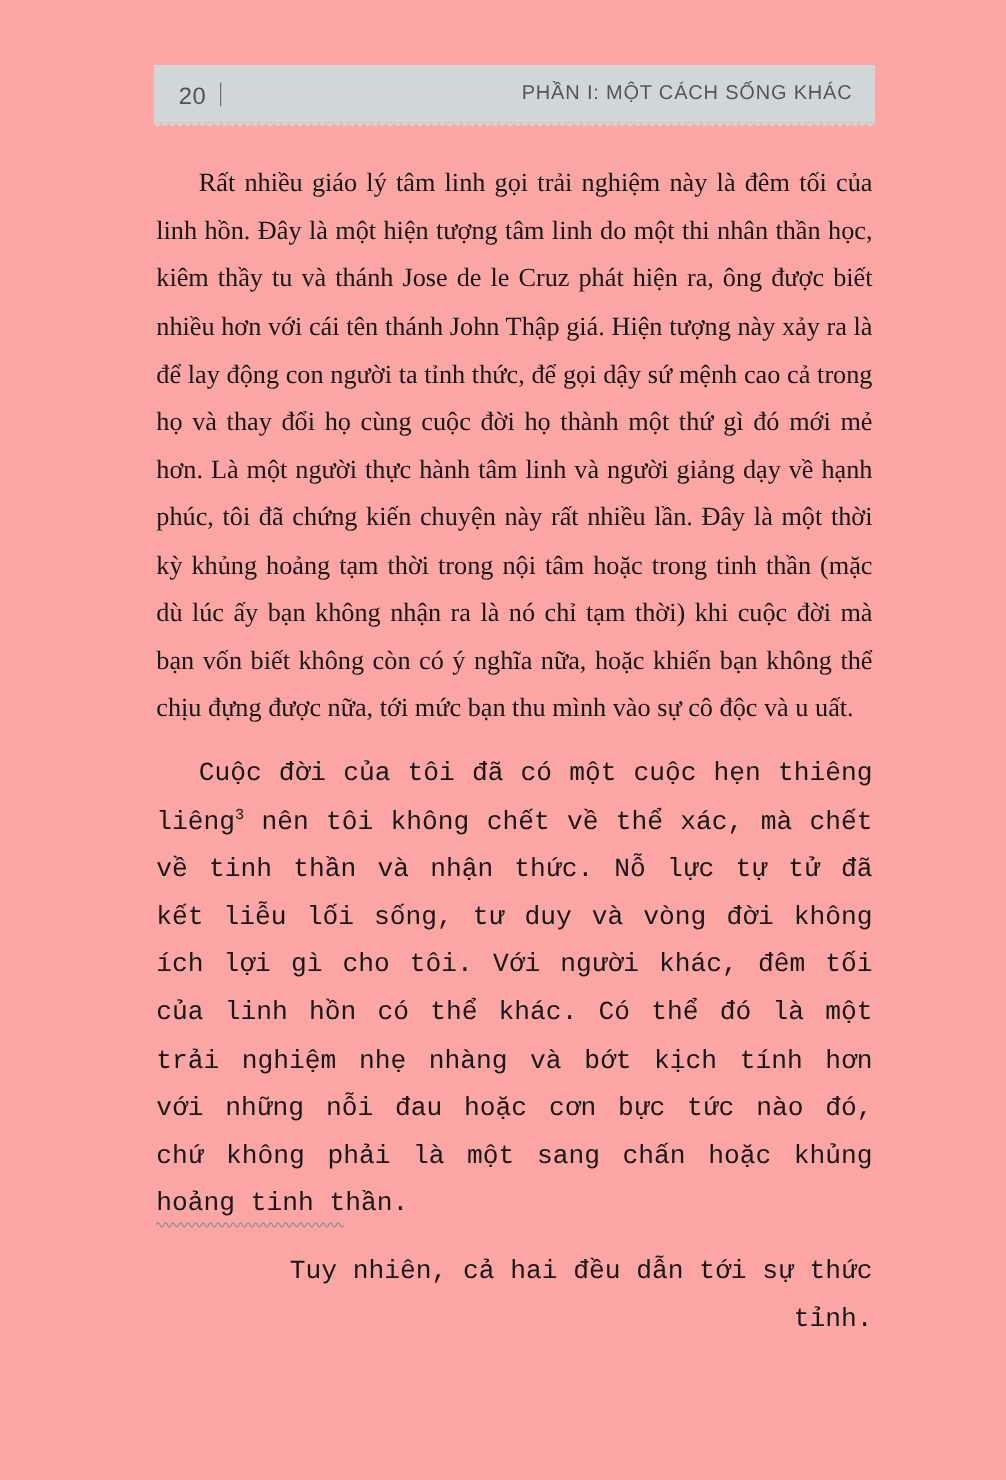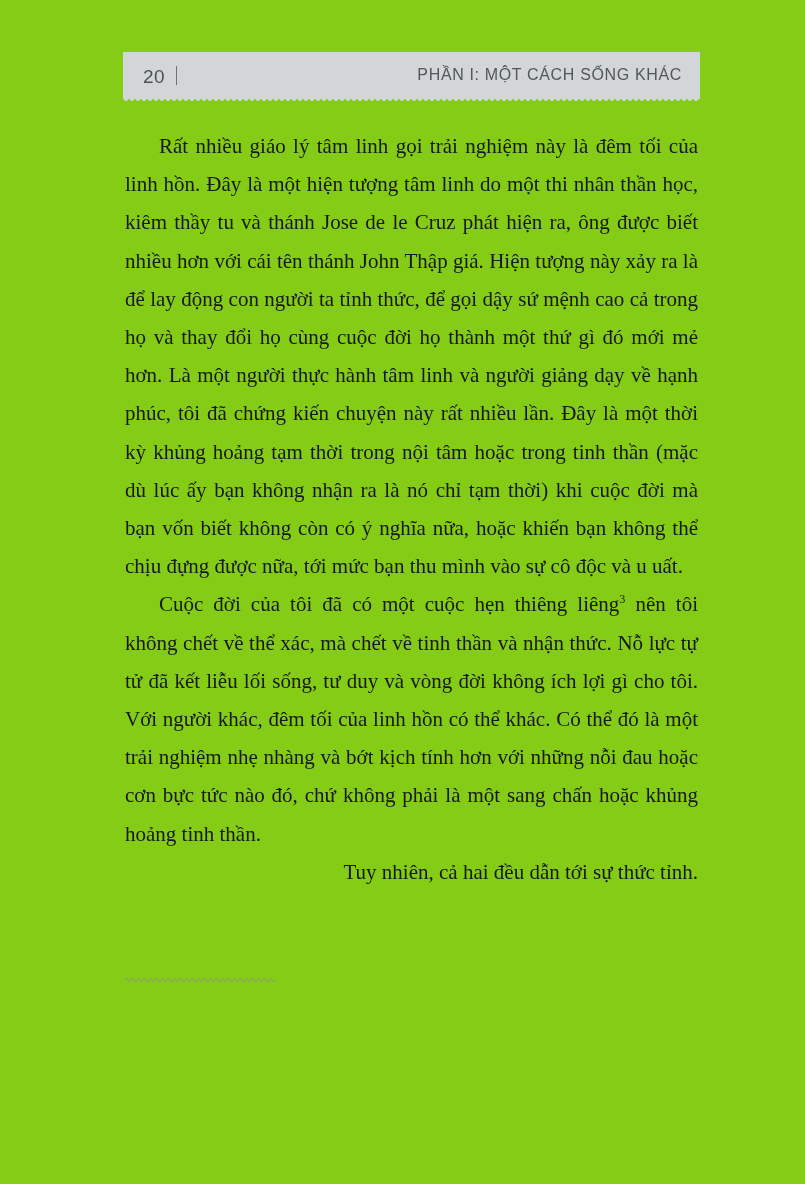--- a/index.html
+++ b/index.html
@@ -12,21 +12,21 @@
     background: #ffffff;
     font-family: "Liberation Serif", "DejaVu Serif", serif;
     overflow: hidden;
     position: relative;
   }
 
   .page {
     position: relative;
     width: 805px;
     height: 1184px;
-    background: #84cc16;
+    background: #fca5a5;
   }
 
   
   .header-band {
     position: absolute;
     left: 123px;
     top: 52px;
     width: 577px;
     height: 46px;
     background: #d3d6d8;
@@ -91,21 +91,22 @@
     margin: 0;
     text-align: justify;
     text-justify: inter-word;
     font-size: 21px;
     line-height: 38.2px;
     color: #16181a;
     text-indent: 34px;
     font-family: "Liberation Serif", "DejaVu Serif", serif;
   }
   p.body-par + p.body-par {
-    margin-top: 0px;
+    margin-top: 16px;
+    font-family: Liberation Mono, monospace;
   }
   p.body-par:last-child {
     text-align: right;
   }
 
   sup.fn-ref {
     font-size: 0.58em;
     vertical-align: super;
     line-height: 0;
   }

